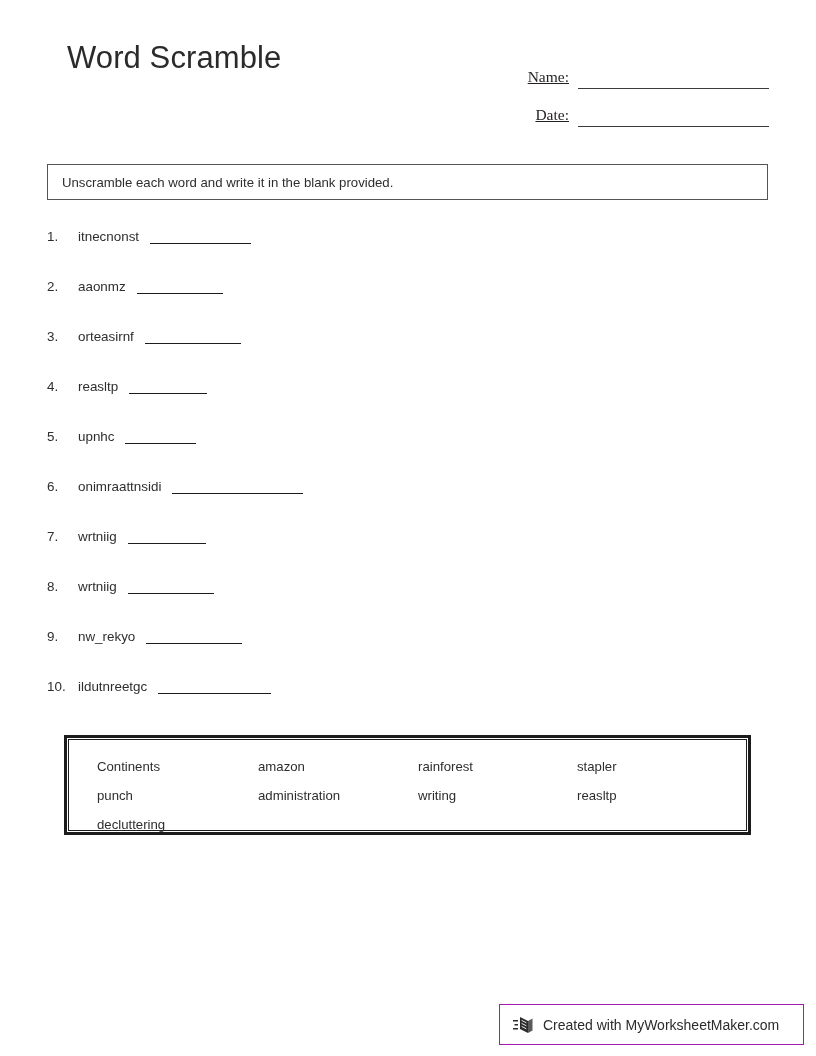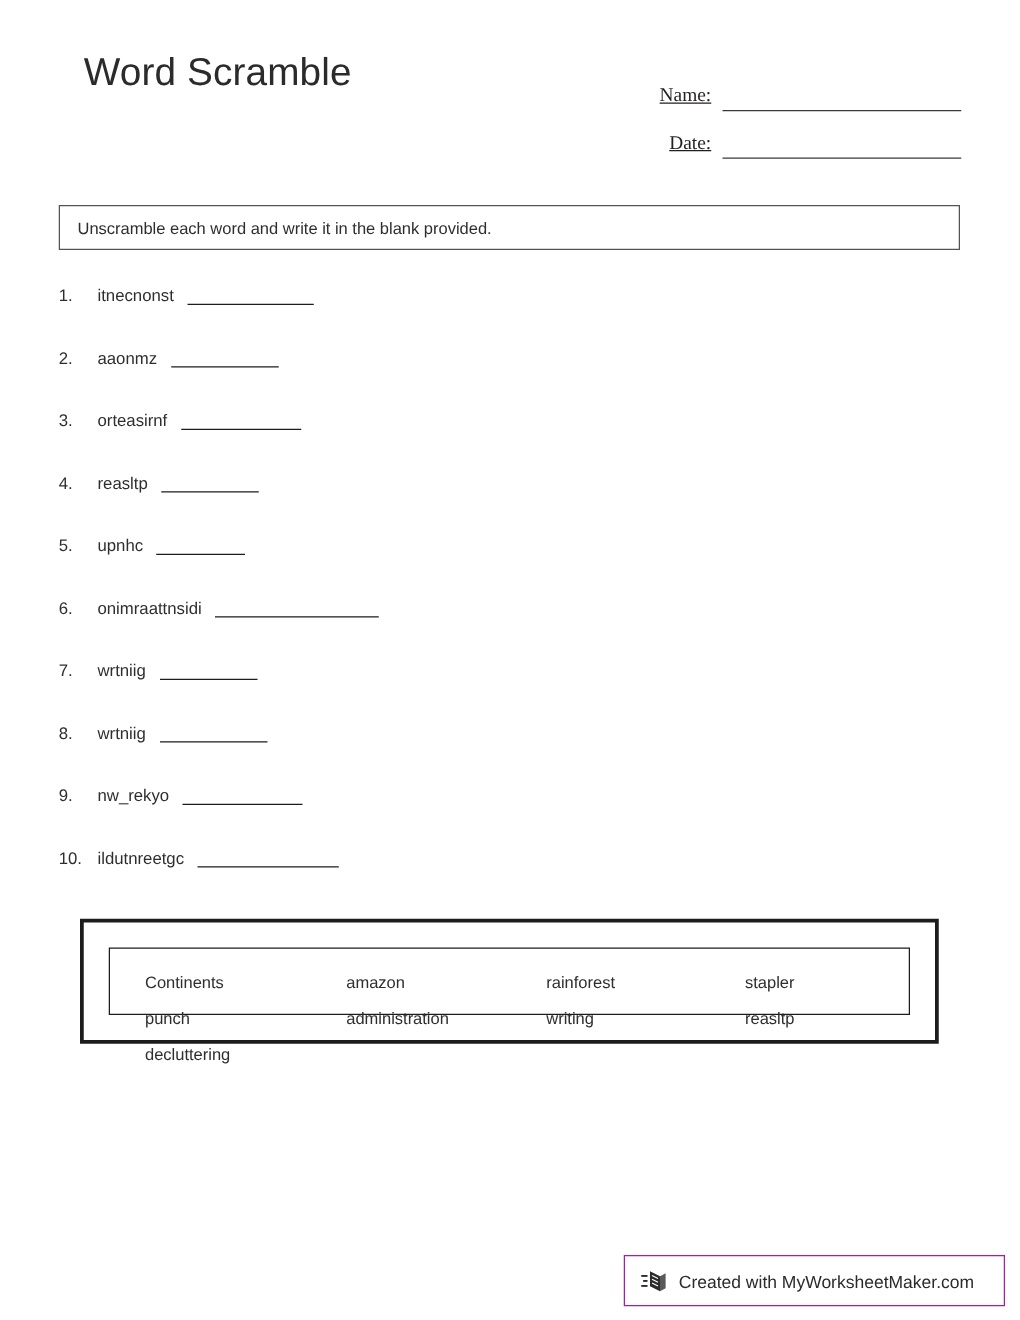--- a/index.html
+++ b/index.html
@@ -123,21 +123,21 @@
   
   .word-bank {
     position: absolute;
     left: 64px;
     top: 735px;
     width: 687px;
     height: 100px;
     box-sizing: border-box;
     border: 3px solid #1c1c1c;
     background: #ffffff;
-    padding: 20px;
+    padding: 1px;
   }
   .word-bank-inner {
     width: 100%;
     height: 100%;
     box-sizing: border-box;
     border: 1px solid #1c1c1c;
     padding: 12px 0 0 28px;
   }
   .word-bank-grid {
     display: grid;

